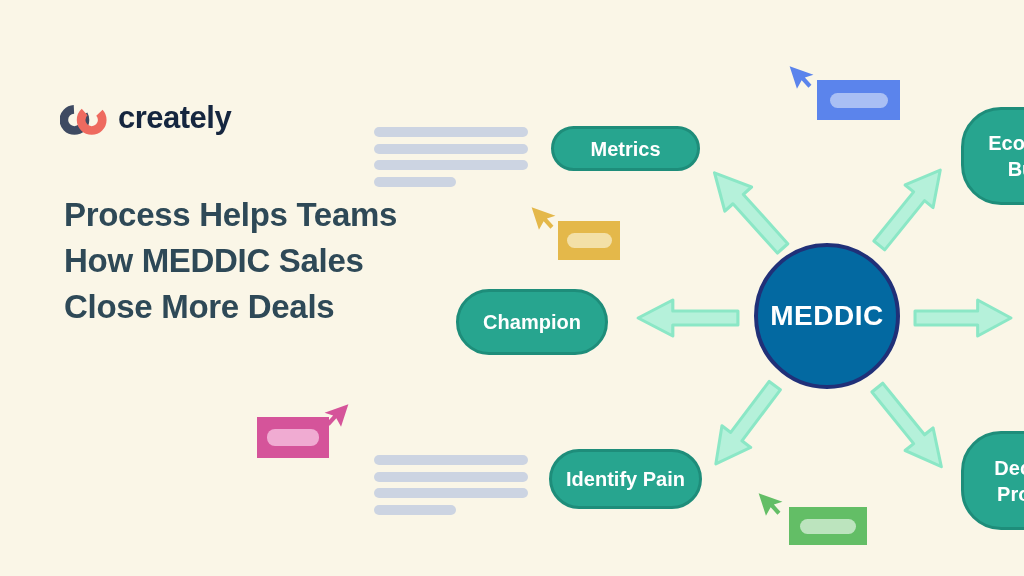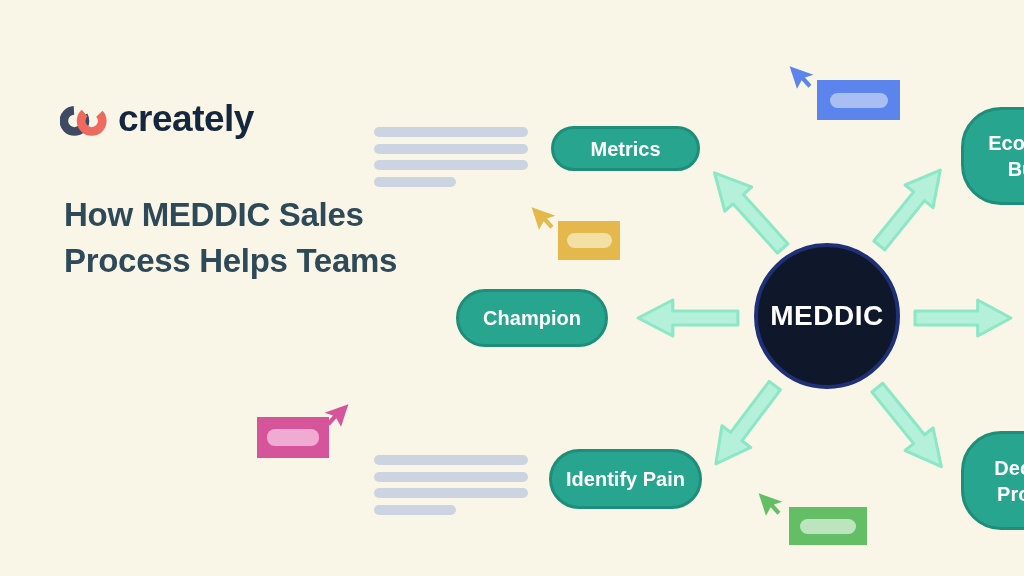--- a/index.html
+++ b/index.html
@@ -5,40 +5,40 @@
   html,body{margin:0;padding:0;}
   body{
     width:1024px;height:576px;position:relative;overflow:hidden;
     background:#FAF6E7;
     font-family:"Liberation Sans", sans-serif;
   }
   .abs{position:absolute;}
 
   
   .logo{left:60px;top:98px;display:flex;align-items:center;gap:10px;}
-  .logo-text{font-size:37px;font-weight:700;color:#15263F;letter-spacing:-0.5px;}
+  .logo-text{font-size:31px;font-weight:700;color:#15263F;letter-spacing:-0.5px;}
 
   
   .heading{left:64px;top:192px;width:440px;font-size:33px;line-height:46px;
     font-weight:700;color:#2E4957;letter-spacing:-0.3px;}
 
   
   .bar{position:absolute;height:10px;border-radius:5px;background:#CCD4E2;}
 
   
   .pill{
     position:absolute;background:#27A58F;border:3px solid #1E8D7A;border-radius:40px;
     display:flex;align-items:center;justify-content:center;text-align:center;
     color:#FFFFFF;font-weight:700;font-size:20px;line-height:26px;box-sizing:border-box;
   }
 
   
   .center-circle{
     position:absolute;left:754px;top:243px;width:146px;height:146px;border-radius:50%;
-    background:#0f172a;border:4px solid #203078;box-sizing:border-box;
+    background:#0369a1;border:4px solid #203078;box-sizing:border-box;
     display:flex;align-items:center;justify-content:center;
     color:#fff;font-weight:800;font-size:28px;letter-spacing:0.5px;
   }
 
   
   .barrow{position:absolute;height:44px;transform-origin:0px 22px;overflow:visible;}
 
   
   .cbox{position:absolute;display:flex;align-items:center;justify-content:center;}
   .cbox .inner{border-radius:8px;}
@@ -49,22 +49,23 @@
 
 <div class="abs logo">
   <svg class="logo-mark" width="48" height="40" viewBox="0 0 50 40">
     <circle cx="15" cy="22" r="11" fill="none" stroke="#3E4A62" stroke-width="9" stroke-dasharray="57 12" stroke-dashoffset="6"></circle>
     <circle cx="33" cy="22" r="11" fill="none" stroke="#EE6A5F" stroke-width="9" stroke-dasharray="52 17" stroke-dashoffset="8.5"></circle>
   </svg>
   <span class="logo-text">creately</span>
 </div>
 
 <div class="abs heading">
+  <div>Process Helps Teams</div>
   <div>How MEDDIC Sales</div>
-  <div>Process Helps Teams</div>
+  <div>Close More Deals</div>
 </div>
 
 <div>
   <div class="bar" style="left:374px;top:127px;width:154px;"></div>
   <div class="bar" style="left:374px;top:144px;width:154px;"></div>
   <div class="bar" style="left:374px;top:160px;width:154px;"></div>
   <div class="bar" style="left:374px;top:177px;width:82px;"></div>
 </div>
 
 <div>
@@ -98,21 +99,21 @@
   <polygon points="2,15 64,15 64,4 97,22 64,40 64,29 2,29" fill="#B5F1DA" stroke="#8BE7C6" stroke-width="3" stroke-linejoin="round"></polygon>
 </svg>
 
 <div class="center-circle">
   <span>MEDDIC</span>
 </div>
 
 <div class="pill" style="left:551px;top:126px;width:149px;height:45px;">
   <span>Metrics</span>
 </div>
-<div class="pill" style="left:456px;top:289px;width:152px;height:58px;">
+<div class="pill" style="left:456px;top:289px;width:152px;height:66px;">
   <span>Champion</span>
 </div>
 <div class="pill" style="left:549px;top:449px;width:153px;height:60px;text-align:center;">
   <span>Identify Pain</span>
 </div>
 <div class="pill" style="left:961px;top:107px;width:150px;height:98px;padding:0 20px;">
   <span>Economic Buyer</span>
 </div>
 <div class="pill" style="left:961px;top:431px;width:150px;height:99px;padding:0 20px;">
   <span>Decision Process</span>

